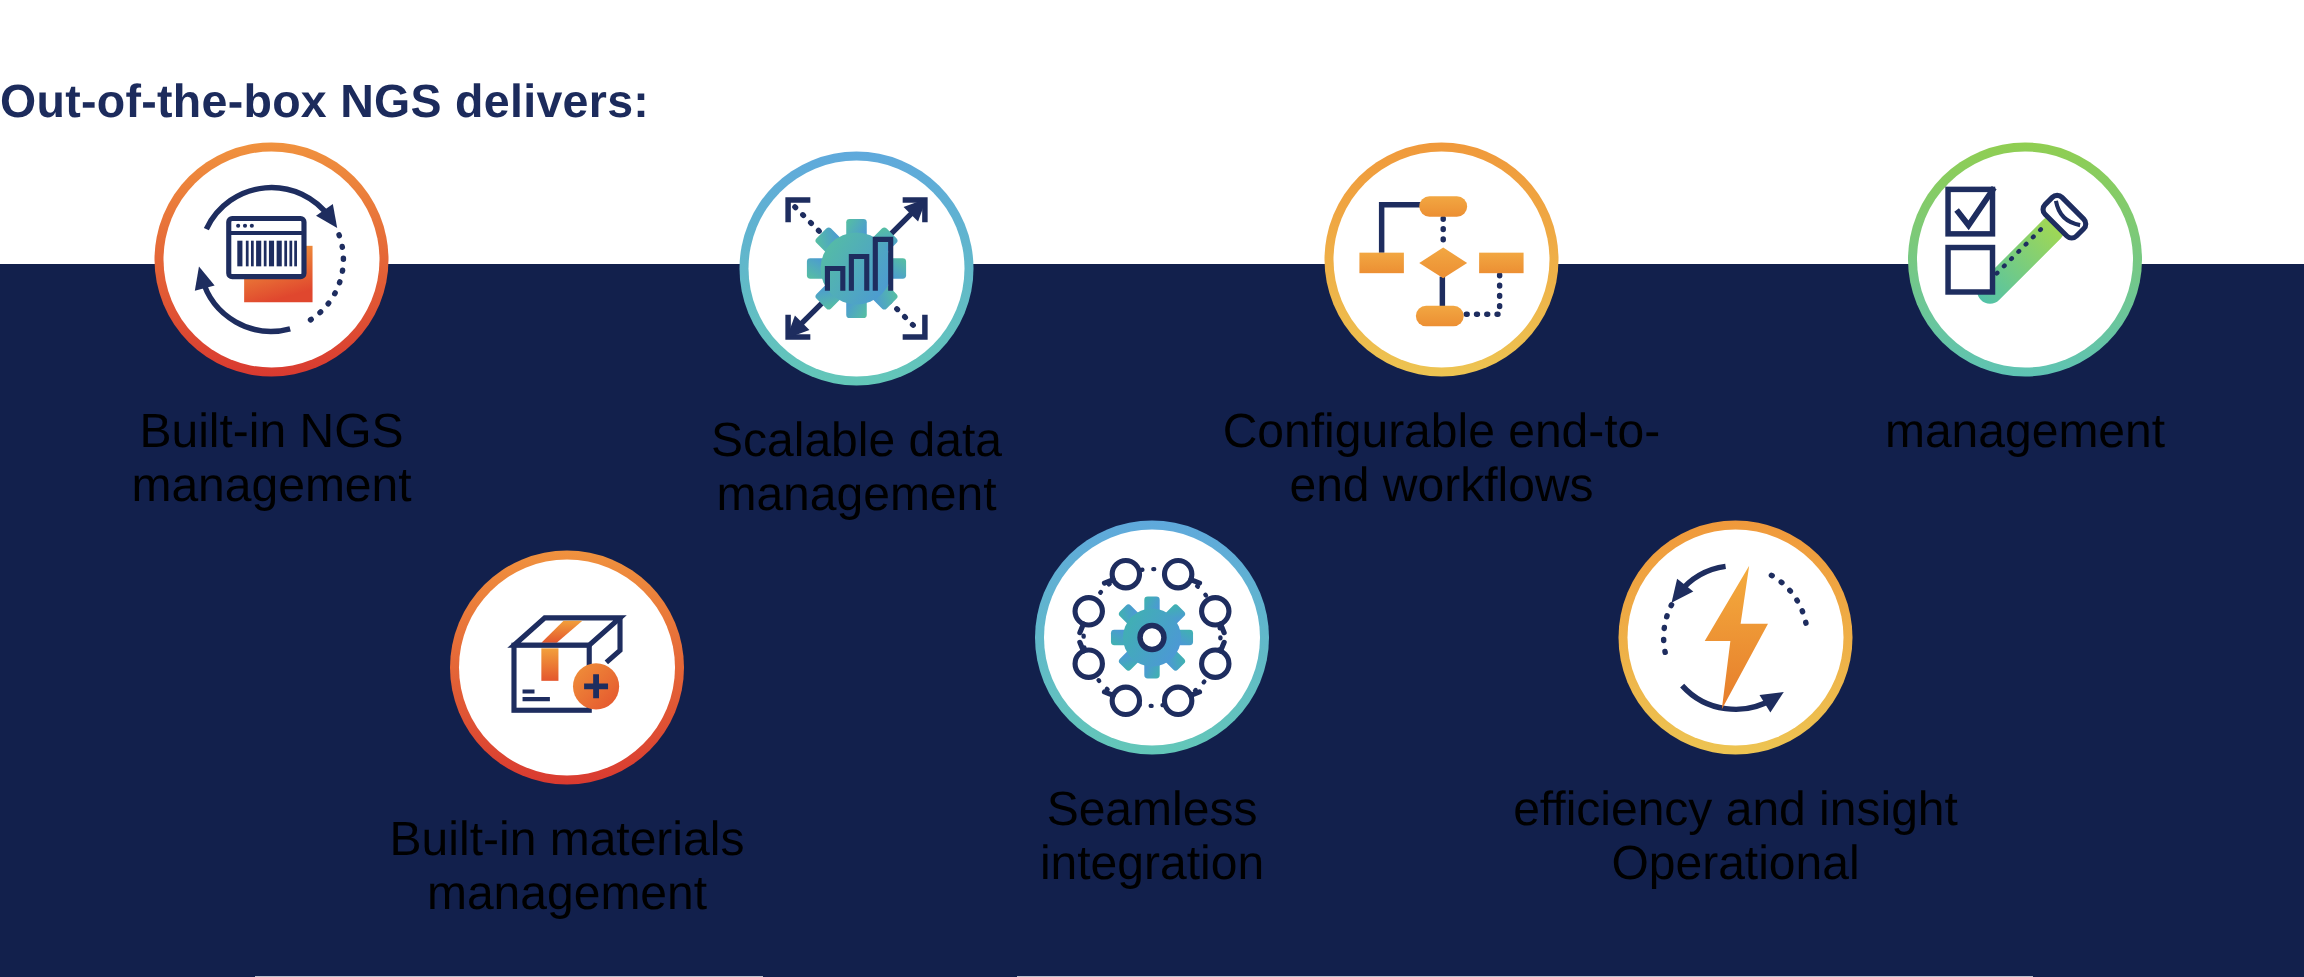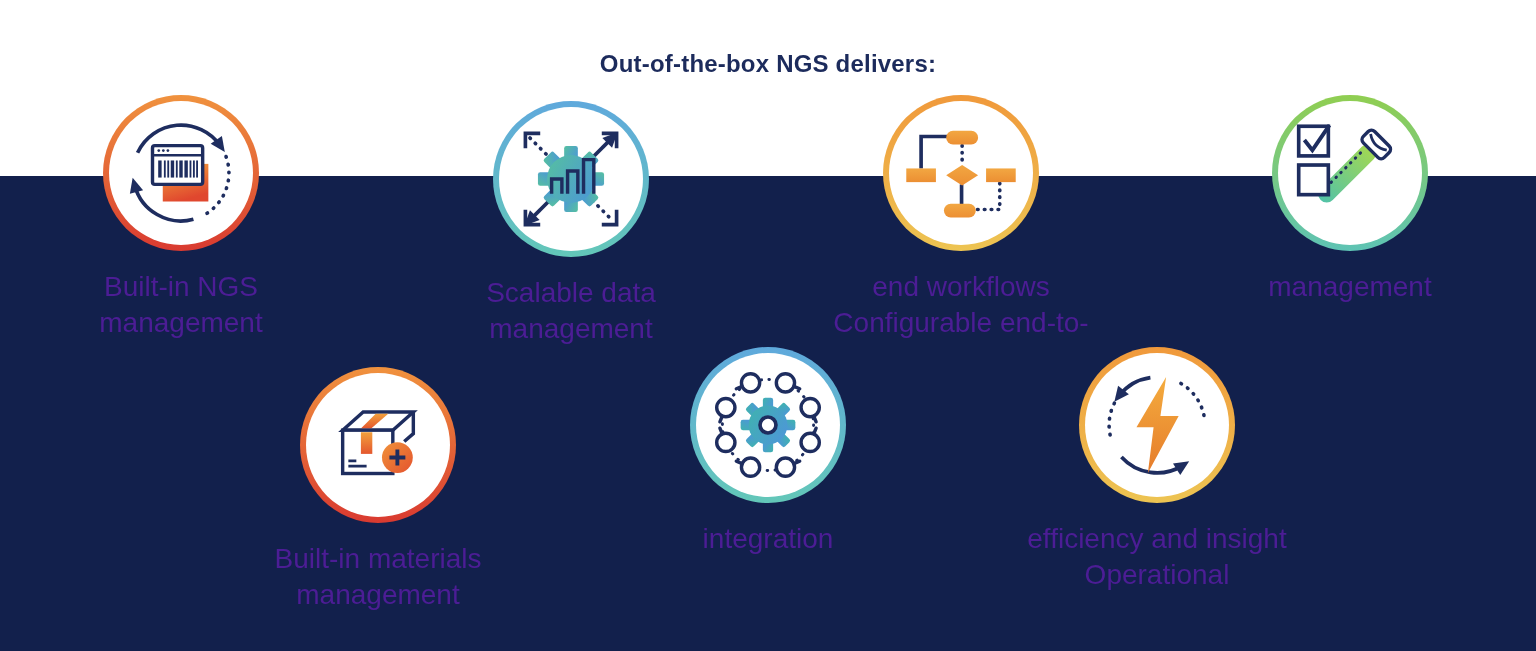--- a/index.html
+++ b/index.html
@@ -1,26 +1,26 @@
 <!DOCTYPE html>
 <html><head>
 <meta charset="utf-8">
 <style>
   html,body{margin:0;padding:0;background:#fff;}
   .stage{position:relative;width:1536px;height:651px;background:#ffffff;overflow:hidden;
          font-family:"Liberation Sans","DejaVu Sans",sans-serif;}
   .band{position:absolute;left:0;top:176px;right:0;bottom:0;background:#12204C;}
-  .title{position:absolute;top:12px;left:0;width:100%;text-align:center;
-         font-size:24px;font-weight:700;color:#1C2B5C;letter-spacing:.2px;margin-top:38px;}
+  .title{position:absolute;top:12px;left:0;width:100%;text-align:left;
+         font-size:31px;font-weight:700;color:#1C2B5C;letter-spacing:.2px;margin-top:38px;}
   .item{position:absolute;width:360px;text-align:center;}
   .ring{width:156px;height:156px;border-radius:50%;margin:0 auto;padding:6px;box-sizing:border-box;}
   .disc{width:100%;height:100%;border-radius:50%;background:#fff;
         display:flex;align-items:center;justify-content:center;}
   .disc svg{width:114px;height:114px;display:block;}
-  .label{margin-top:18px;font-size:28px;line-height:36px;color:#4c1d95;font-weight:400;}
+  .label{margin-top:18px;font-size:32px;line-height:36px;color:#000000;font-weight:400;}
   .label div{white-space:nowrap;}
   .ring-or{background:linear-gradient(180deg,#F0923E,#D93A30);}
   .ring-bt{background:linear-gradient(180deg,#5FA9DC,#63C7B8);}
   .ring-og{background:linear-gradient(180deg,#F0993B,#EDC452);}
   .ring-gt{background:linear-gradient(180deg,#90CE51,#5EC3B4);}
 </style>
 </head>
 <body>
 
 <div class="stage">
@@ -138,22 +138,22 @@
             <rect x="37" y="13" width="28" height="12" rx="6"></rect>
             <rect x="2" y="46" width="26" height="12"></rect>
             <rect x="72" y="46" width="26" height="12"></rect>
             <polygon points="51,43 65,52 51,61 37,52"></polygon>
             <rect x="35" y="77" width="28" height="12" rx="6"></rect>
           </g>
         </svg>
       </div>
     </div>
     <div class="label">
+      <div>Configurable end-to-</div>
       <div>end workflows</div>
-      <div>Configurable end-to-</div>
     </div>
   </div>
 
   <div class="item" style="left:1170px;top:95px">
     <div class="ring ring-gt">
       <div class="disc">
         <svg viewBox="0 0 100 100">
           <defs>
               <linearGradient id="gTube" x1="0" y1="0" x2="0" y2="1">
             <stop offset="0" stop-color="#A6D94E"></stop>
@@ -248,20 +248,21 @@
               <line x1="90.1" y1="42.1" x2="92.2" y2="47.2"></line>
             <line x1="9.9" y1="57.9" x2="7.8" y2="52.8"></line>
               <line x1="90.1" y1="57.9" x2="92.2" y2="52.8"></line>
             <line x1="27.3" y1="83.9" x2="22.2" y2="81.8"></line>
               <line x1="72.7" y1="83.9" x2="77.8" y2="81.8"></line>
           </g>
         </svg>
       </div>
     </div>
     <div class="label">
+      <div>Seamless</div>
       <div>integration</div>
     </div>
   </div>
 
   <div class="item" style="left:977px;top:347px">
     <div class="ring ring-og">
       <div class="disc">
         <svg viewBox="0 0 100 100">
           <defs>
               <linearGradient id="gBolt" x1="0" y1="0" x2="0" y2="1">

